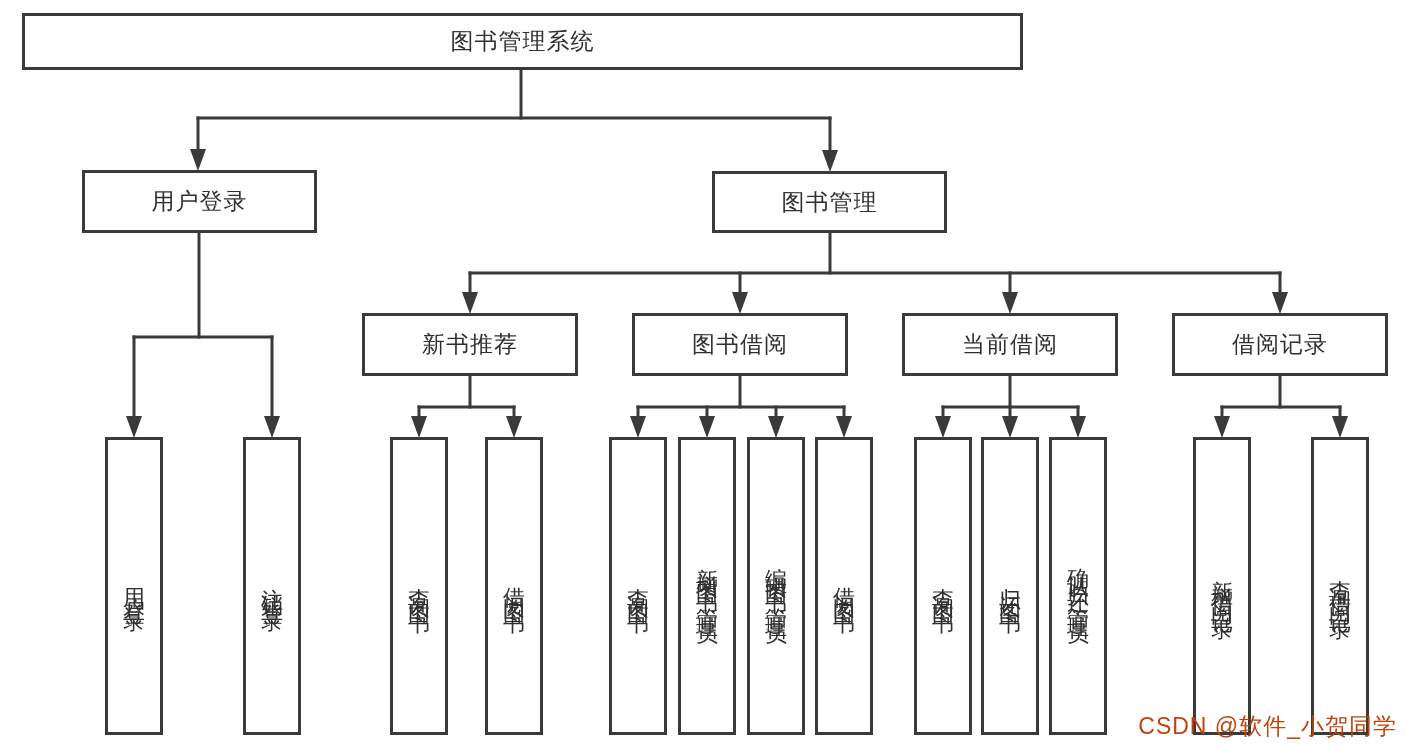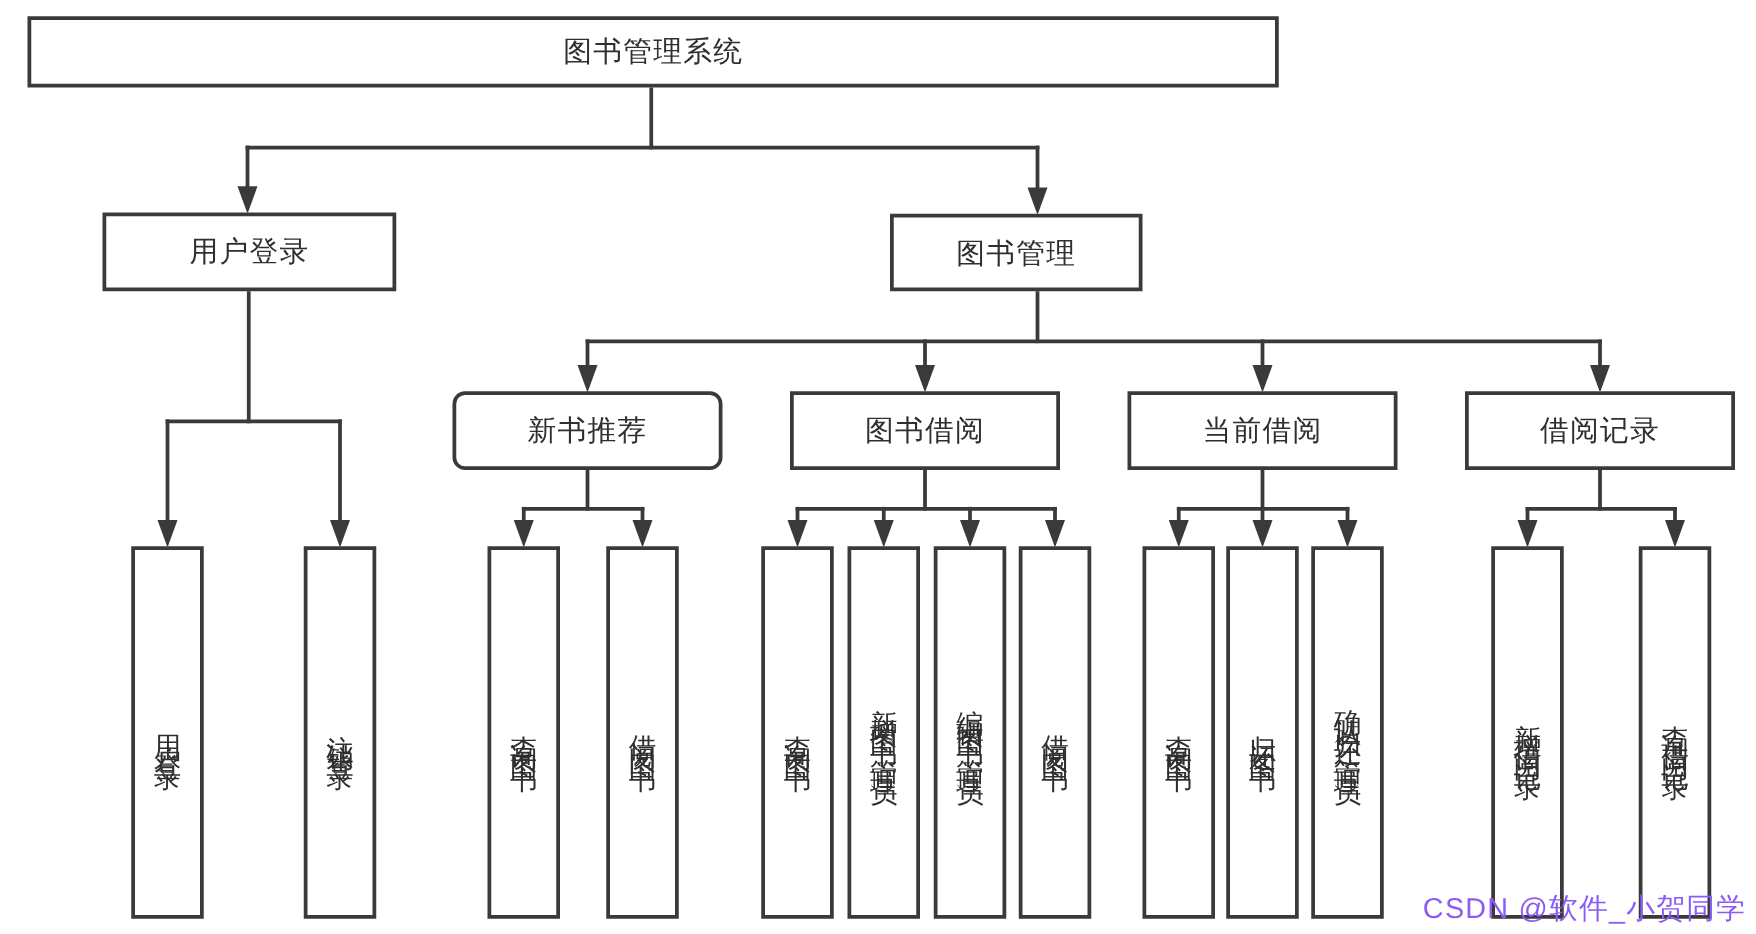--- a/index.html
+++ b/index.html
@@ -38,23 +38,23 @@
     border: 3px solid #3a3a3a;
     display: flex;
     align-items: center;
     justify-content: center;
     color: #2f2f2f;
     text-align: center;
   }
   .box.h-label { font-size: 23px; letter-spacing: 1px; }
   .box.root   { left: 22px;  top: 13px;  width: 1001px; height: 57px; }
   .box.lvl2-a { left: 82px;  top: 170px; width: 235px;  height: 63px; }
-  .box.lvl2-b { left: 712px; top: 171px; width: 202px;  height: 62px; }
+  .box.lvl2-b { left: 712px; top: 171px; width: 235px;  height: 62px; }
   .box.lvl3   { top: 313px; width: 216px; height: 63px; }
-  .box.lvl3.p1 { left: 362px; border-radius: 10px; }
+  .box.lvl3.p1 { left: 362px; }
   .box.lvl3.p2 { left: 632px; }
   .box.lvl3.p3 { left: 902px; }
   .box.lvl3.p4 { left: 1172px; }
   .box.leaf {
     top: 437px;
     width: 58px;
     height: 298px;
     writing-mode: vertical-rl;
     text-orientation: mixed;
     font-size: 22px;
@@ -72,21 +72,21 @@
   .leaf.c9  { left: 914px; }
   .leaf.c10 { left: 981px; }
   .leaf.c11 { left: 1049px; }
   .leaf.c12 { left: 1193px; }
   .leaf.c13 { left: 1311px; }
   .watermark {
     position: absolute;
     right: 8px;
     top: 711px;
     font-size: 23px;
-    color: #8b5cf6;
+    color: #c2410c;
     z-index: 20;
     letter-spacing: 1px;
     white-space: nowrap;
   }
 </style>
 </head>
 <body>
 
 <div class="canvas">
 

